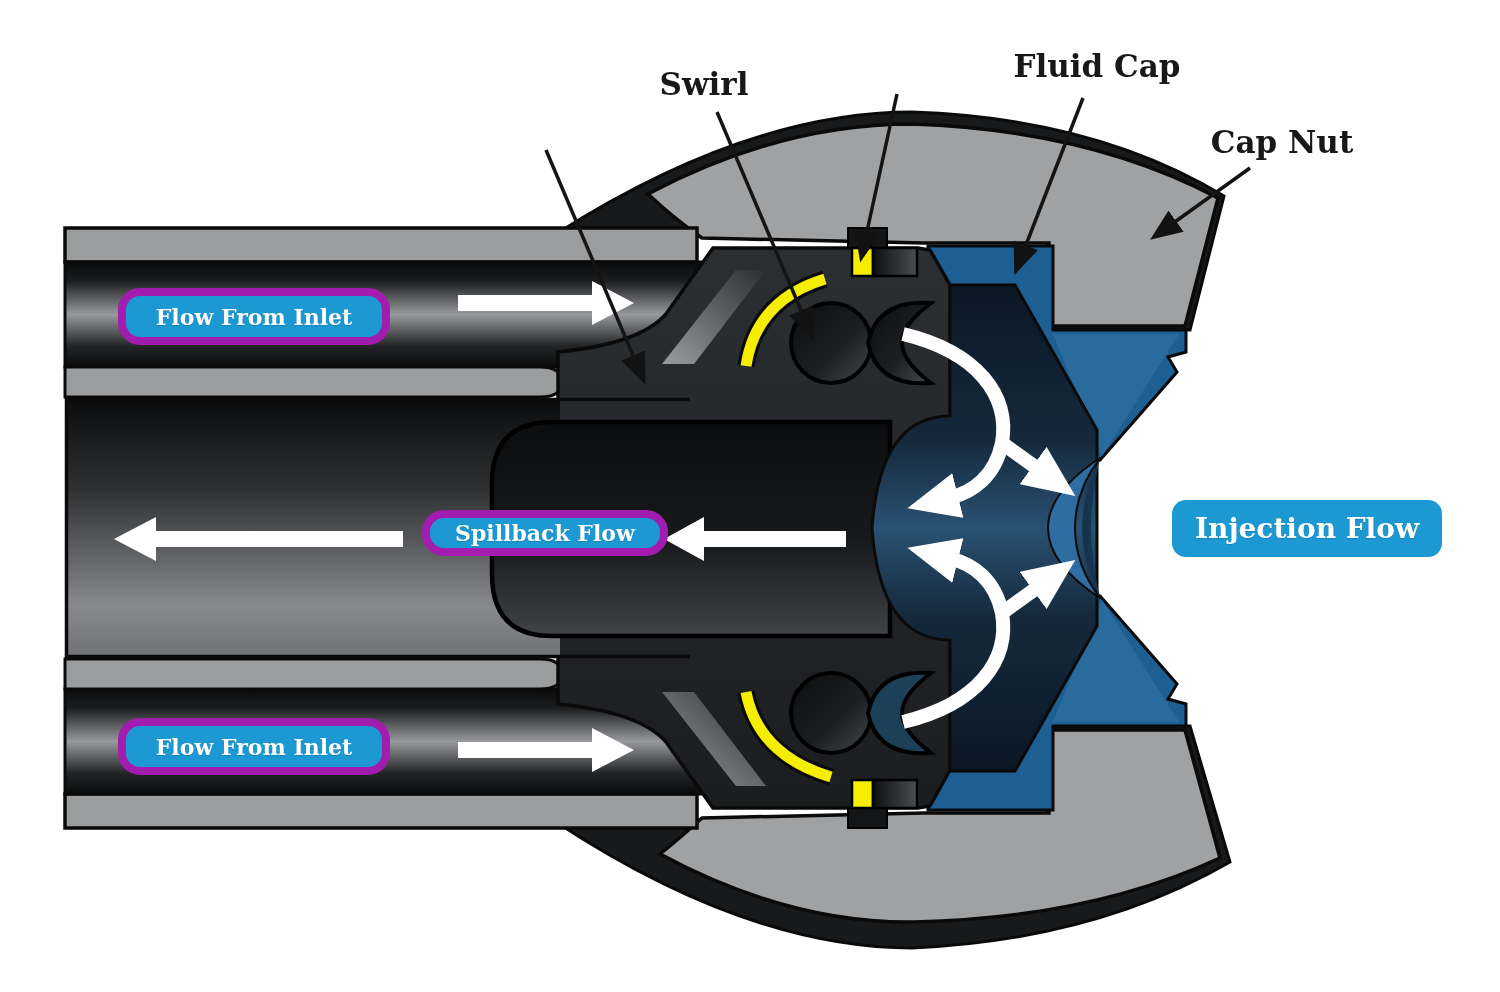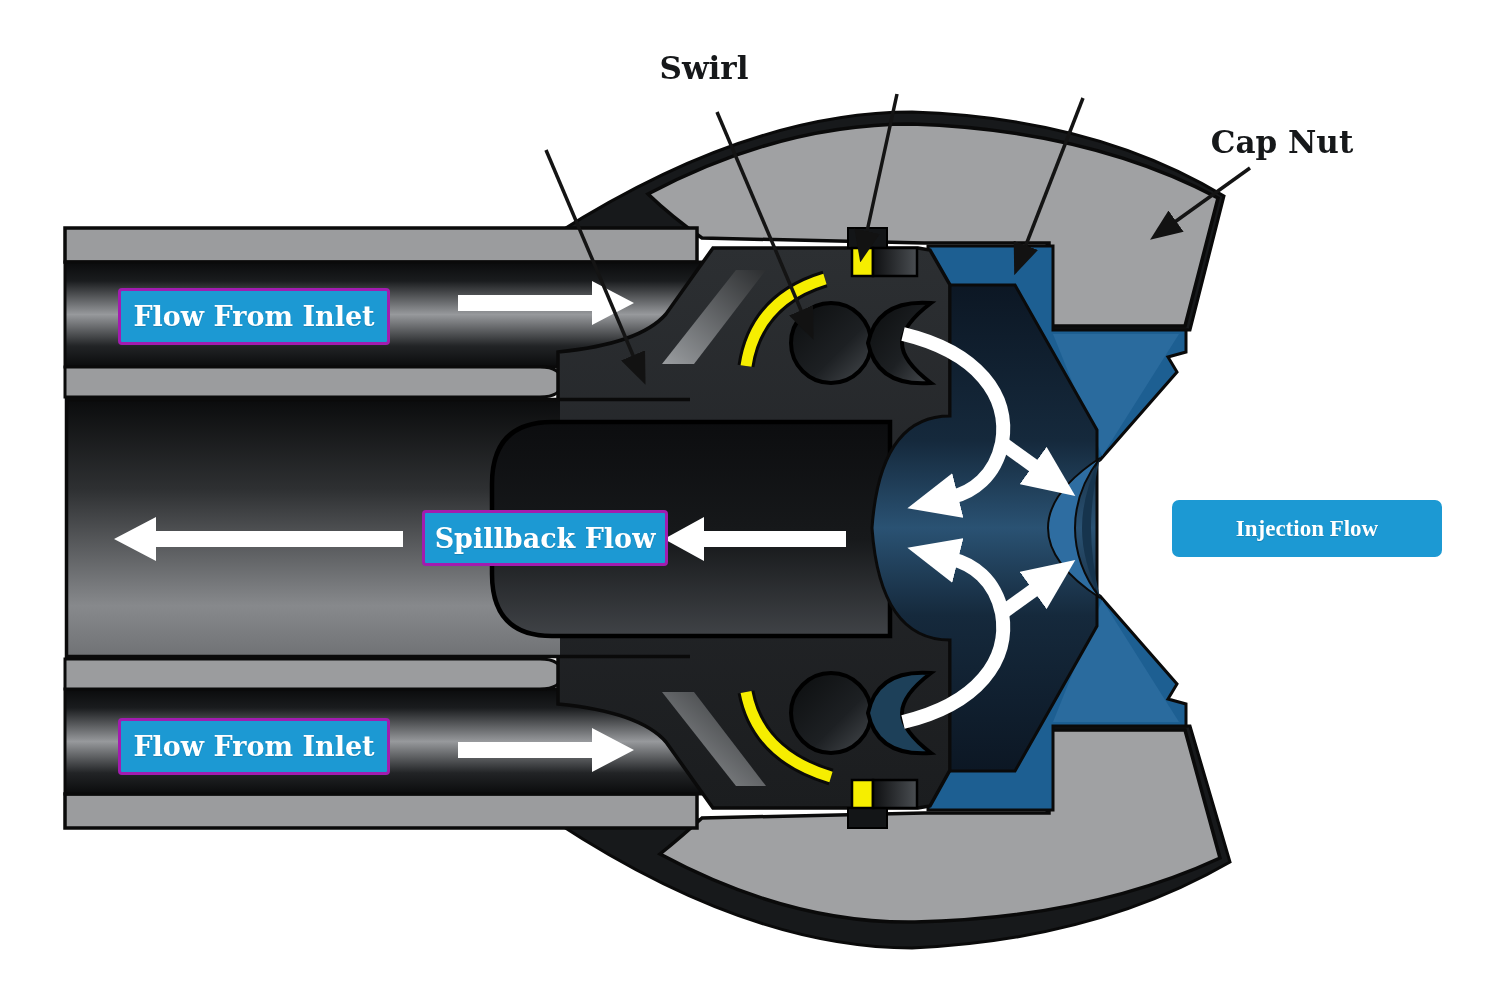--- a/index.html
+++ b/index.html
@@ -2,24 +2,24 @@
 <html><head>
 <meta charset="utf-8">
 <style>
   html,body{margin:0;padding:0;background:#fff;}
   #stage{position:relative;width:1500px;height:992px;background:#ffffff;overflow:hidden;
          font-family:"DejaVu Serif","Liberation Serif",serif;}
   #art{position:absolute;left:0;top:0;}
   .callout{position:absolute;width:220px;text-align:center;font-weight:700;font-size:31px;
            color:#16181a;letter-spacing:0px;pointer-events:none;}
   .flow-label{position:absolute;display:flex;align-items:center;justify-content:center;
-              background:#1c99d3;color:#ffffff;font-weight:700;font-size:27px;
-              border:3px solid #a21caf;border-radius:4px;box-sizing:border-box;
+              background:#1c99d3;color:#ffffff;font-weight:700;font-size:22px;
+              border:8px solid #a21caf;border-radius:22px;box-sizing:border-box;
               white-space:nowrap;text-shadow:0 1px 1px rgba(0,0,0,.15);}
-  .flow-label.noborder{border:none;border-radius:7px;font-size:23px;font-family:Liberation Serif, serif;}
+  .flow-label.noborder{border:none;border-radius:14px;font-size:28px;}
 </style>
 </head>
 <body>
 
 <div id="stage">
 
 <svg id="art" width="1500" height="992" viewBox="0 0 1500 992">
   <defs>
     <linearGradient id="gChan" x1="0" y1="0" x2="0" y2="1">
       <stop offset="0" stop-color="#0a0b0c"></stop>
@@ -131,20 +131,21 @@
   <path d="M903,722 C978,704 1010,660 1002,613 C995,579 972,564 952,559" stroke="#ffffff" stroke-width="14" fill="none" marker-end="url(#mW)"></path>
   <path d="M1002,613 L1038,587" stroke="#ffffff" stroke-width="14" fill="none" marker-end="url(#mW)"></path>
 
   <path d="M546,150 L635,360" stroke="#141414" stroke-width="3.5" fill="none" marker-end="url(#mB)"></path>
   <path d="M717,112 L803,315" stroke="#141414" stroke-width="3.5" fill="none" marker-end="url(#mB)"></path>
   <path d="M897,94 L866,236" stroke="#141414" stroke-width="3.5" fill="none" marker-end="url(#mB)"></path>
   <path d="M1083,98 L1024,250" stroke="#141414" stroke-width="3.5" fill="none" marker-end="url(#mB)"></path>
   <path d="M1250,168 L1172,224" stroke="#141414" stroke-width="3.5" fill="none" marker-end="url(#mB)"></path>
 </svg>
 
-  <div class="callout" style="left:594px;top:50px">Swirl</div>
+  <div class="callout" style="left:594px;top:66px">Swirl</div>
+  <div class="callout" style="left:987px;top:48px">Fluid Cap</div>
   <div class="callout" style="left:1172px;top:124px">Cap Nut</div>
 
   <div class="flow-label" style="left:118px;top:288px;width:272px;height:57px">Flow From Inlet</div>
   <div class="flow-label" style="left:118px;top:718px;width:272px;height:57px">Flow From Inlet</div>
-  <div class="flow-label" style="left:422px;top:510px;width:246px;height:56px">Spillback Flow</div>
+  <div class="flow-label" style="left:422px;top:510px;width:246px;height:46px">Spillback Flow</div>
   <div class="flow-label noborder" style="left:1172px;top:500px;width:270px;height:57px">Injection Flow</div>
 </div>
 
 </body></html>

